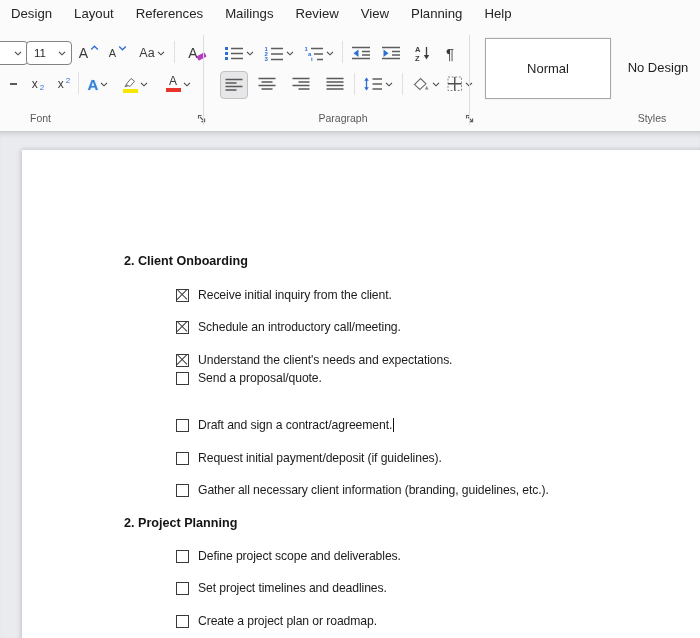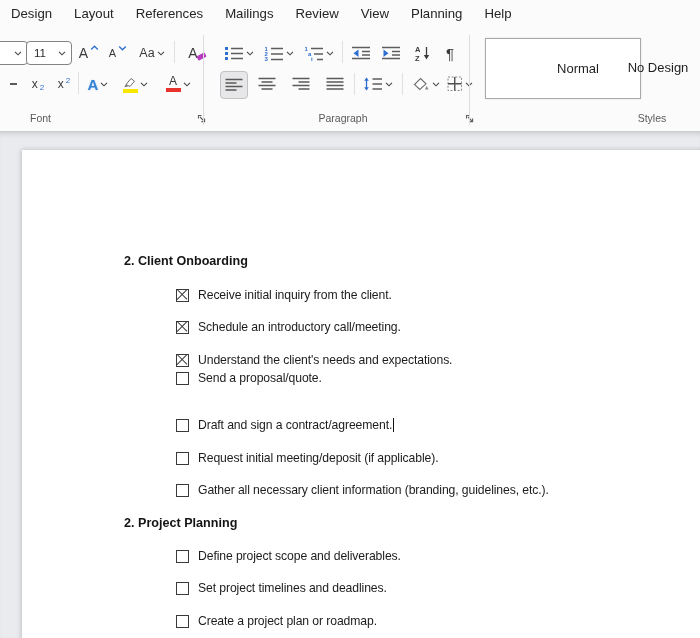--- a/index.html
+++ b/index.html
@@ -50,21 +50,21 @@
   .eraser{position:absolute;right:-8px;bottom:3px;width:9px;height:5px;border-radius:1px;
           background:var(--clear-format-purple,#b73bbf);transform:rotate(-28deg)}
   .sel{background:#e7e7e9;border:1px solid #c2c2c4;border-radius:4px;}
   .care-up{margin-top:-10px}
   .care-dn{margin-top:-10px;transform:rotate(180deg)}
 
   
   .chip{position:absolute;top:11px;height:59px;display:flex;align-items:center;justify-content:center;
         font-size:13px;color:#1f1f1f;cursor:default;}
   .chip.selected{background:#fff;border:1px solid var(--selected-style-border,#a8a8a8);
-                 box-shadow:inset 0 0 0 2px #fff,0 0 2px rgba(0,0,0,.10);padding-left:30px;}
+                 box-shadow:inset 0 0 0 2px #fff,0 0 2px rgba(0,0,0,.10);}
   .chip.plain{background:transparent}
   .vsep2{position:absolute;top:11px;left:225px;height:59px;width:1px;background:#dcdde0;}
   .grp-styles .grp-label{left:130px;width:80px;text-align:center}
 
   
   .docarea{position:absolute;top:132px;left:0;right:0;bottom:0;background:var(--doc-background,#e9ebef);
            box-shadow:inset 0 5px 5px -3px rgba(0,0,0,.12);}
   .page{position:absolute;left:22px;top:18px;right:-20px;bottom:-20px;background:#fff;
         box-shadow:-2px 0 4px rgba(0,0,0,.10),0 -2px 4px rgba(0,0,0,.06);}
   .content{position:absolute;left:102px;top:103px;width:560px;height:400px;}
@@ -347,21 +347,21 @@
           <span class="cb"></span>
           <span class="txt">Send a proposal/quote.</span>
         </div>
         <div class="it" style="top:164px">
           <span class="cb"></span>
           <span class="txt">Draft and sign a contract/agreement.</span>
           <span class="caret visible"></span>
         </div>
         <div class="it" style="top:197px">
           <span class="cb"></span>
-          <span class="txt">Request initial meeting/deposit (if applicable).</span>
+          <span class="txt">Request initial payment/deposit (if guidelines).</span>
         </div>
         <div class="it" style="top:229px">
           <span class="cb"></span>
           <span class="txt">Gather all necessary client information (branding, guidelines, etc.).</span>
         </div>
 
         <div class="h" style="top:262px">2. Project Planning</div>
 
         <div class="it" style="top:295px">
           <span class="cb"></span>

